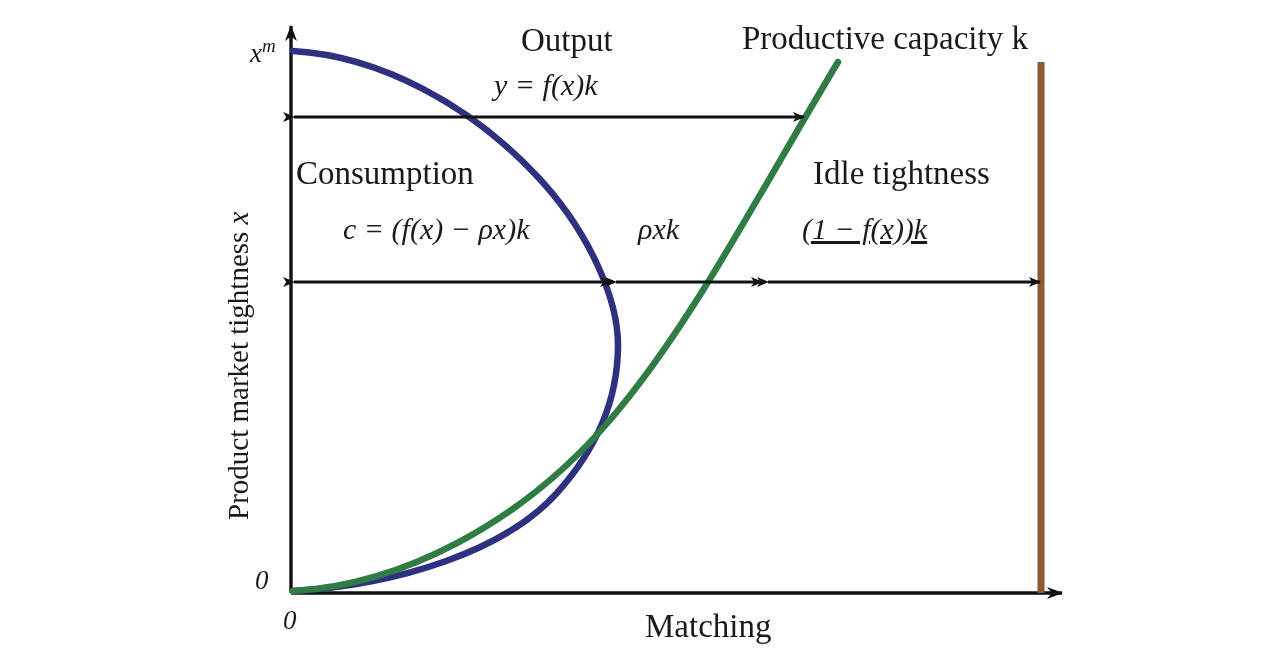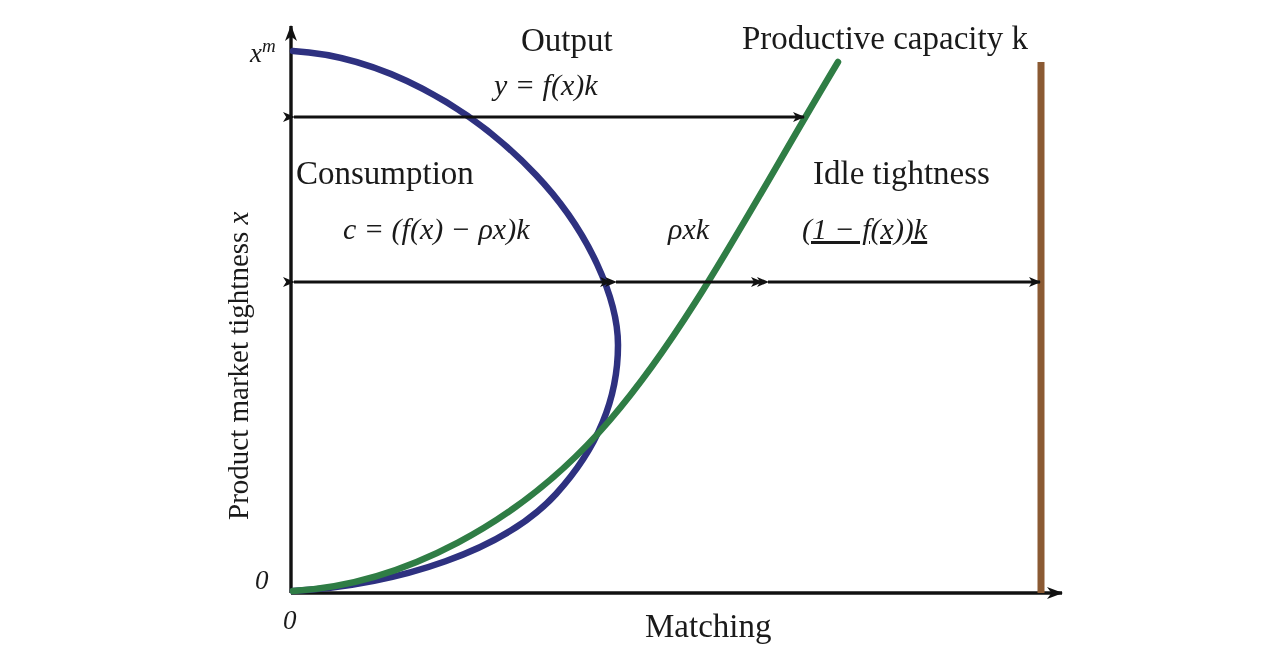--- a/index.html
+++ b/index.html
@@ -79,19 +79,19 @@
 
   <div class="lbl serif t-form ital" style="left:494px;top:68px;">y = f(x)k</div>
 
   <div class="lbl serif t-head" style="left:742px;top:20px;">Productive capacity k</div>
 
   <div class="lbl serif t-head" style="left:296px;top:155px;">Consumption</div>
 
   <div class="lbl serif t-form ital" style="left:295px;top:212px;margin-left:48px;">c = (f(x) − ρx)k</div>
 
 
-  <div class="lbl serif t-form ital" style="left:668px;top:212px;">ρxk</div>
+  <div class="lbl serif t-form ital" style="left:638px;top:212px;">ρxk</div>
 
   <div class="lbl serif t-head" style="left:813px;top:155px;">Idle tightness</div>
 
   <div class="lbl serif t-form ital" style="left:802px;top:212px;text-decoration:underline;">(1 − f(x))k</div>
 
 </div>
 
 </body></html>

